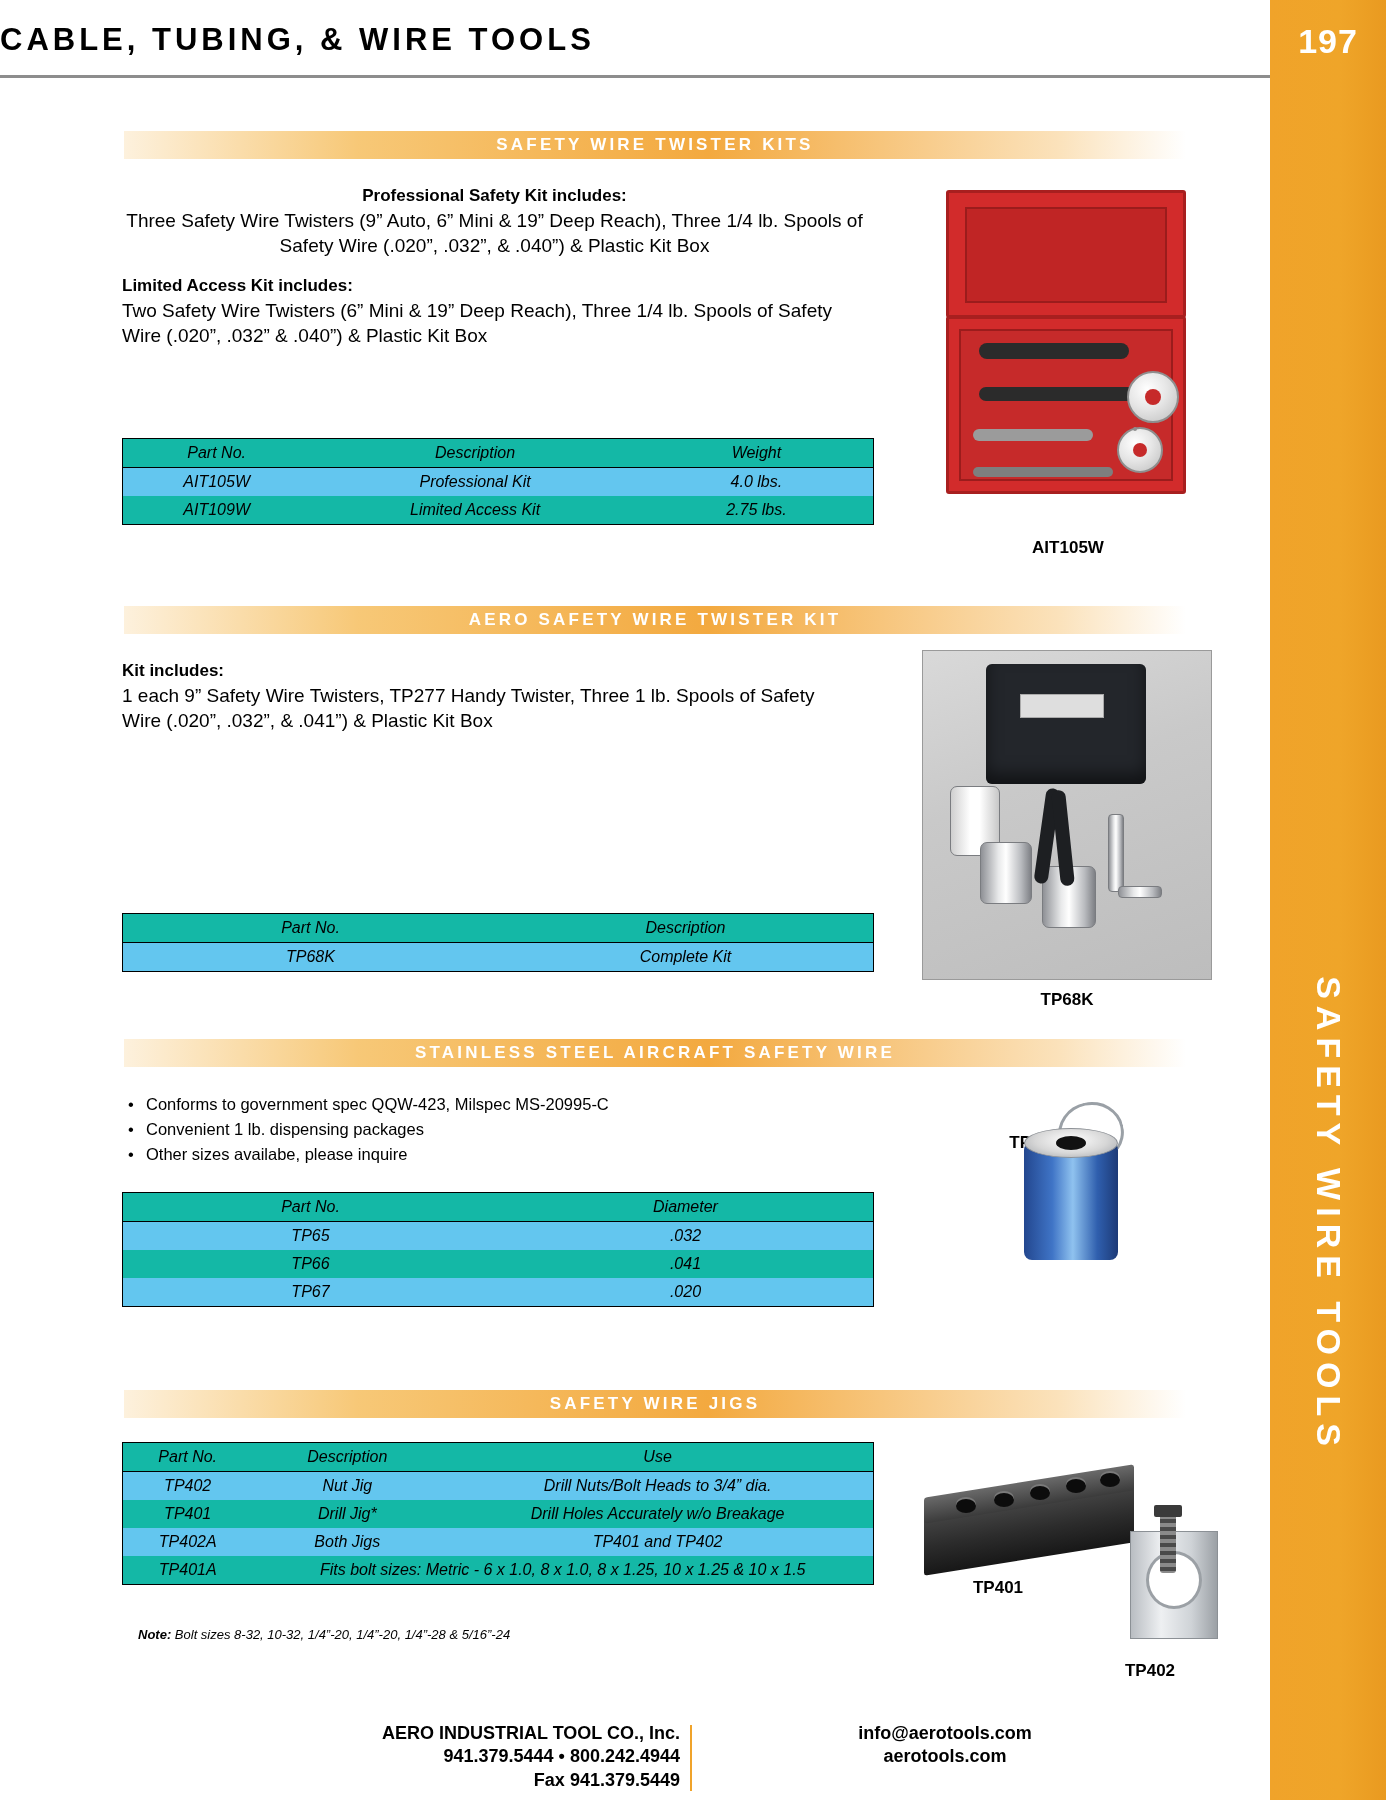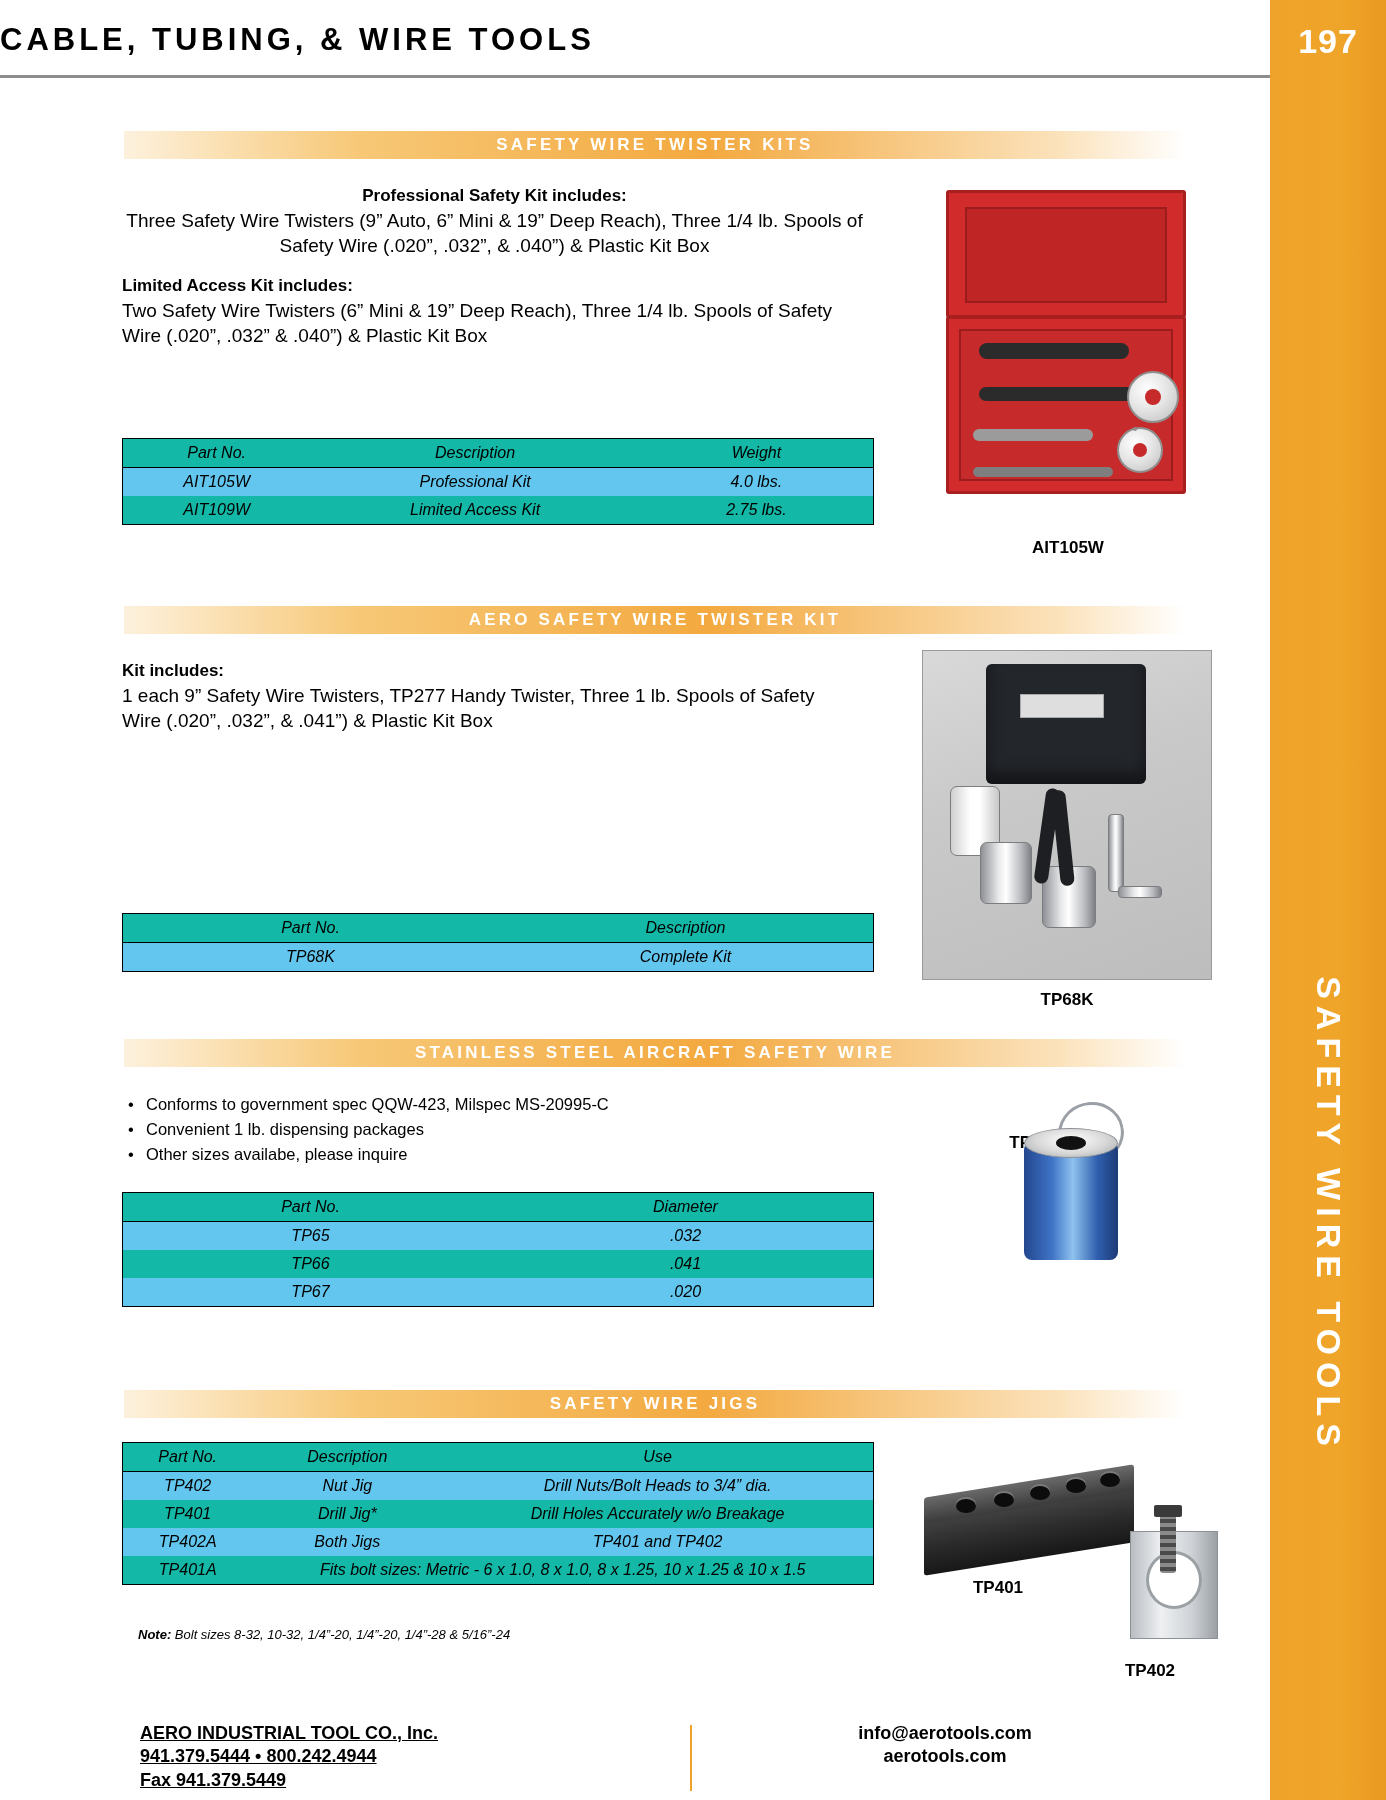--- a/index.html
+++ b/index.html
@@ -136,25 +136,24 @@
   .note {
     position: absolute;
     font-size: 13px;
     font-style: italic;
   }
   .note b { font-style: italic; }
 
   
   .footer-left {
     position: absolute;
-    text-align: left;
+    text-align: right;
     font-size: 18px;
     font-weight: bold;
     line-height: 1.3;
-    text-decoration: underline;
   }
   .footer-right {
     position: absolute;
     text-align: center;
     font-size: 18px;
     font-weight: bold;
     line-height: 1.3;
   }
   .footer-divider {
     position: absolute;

